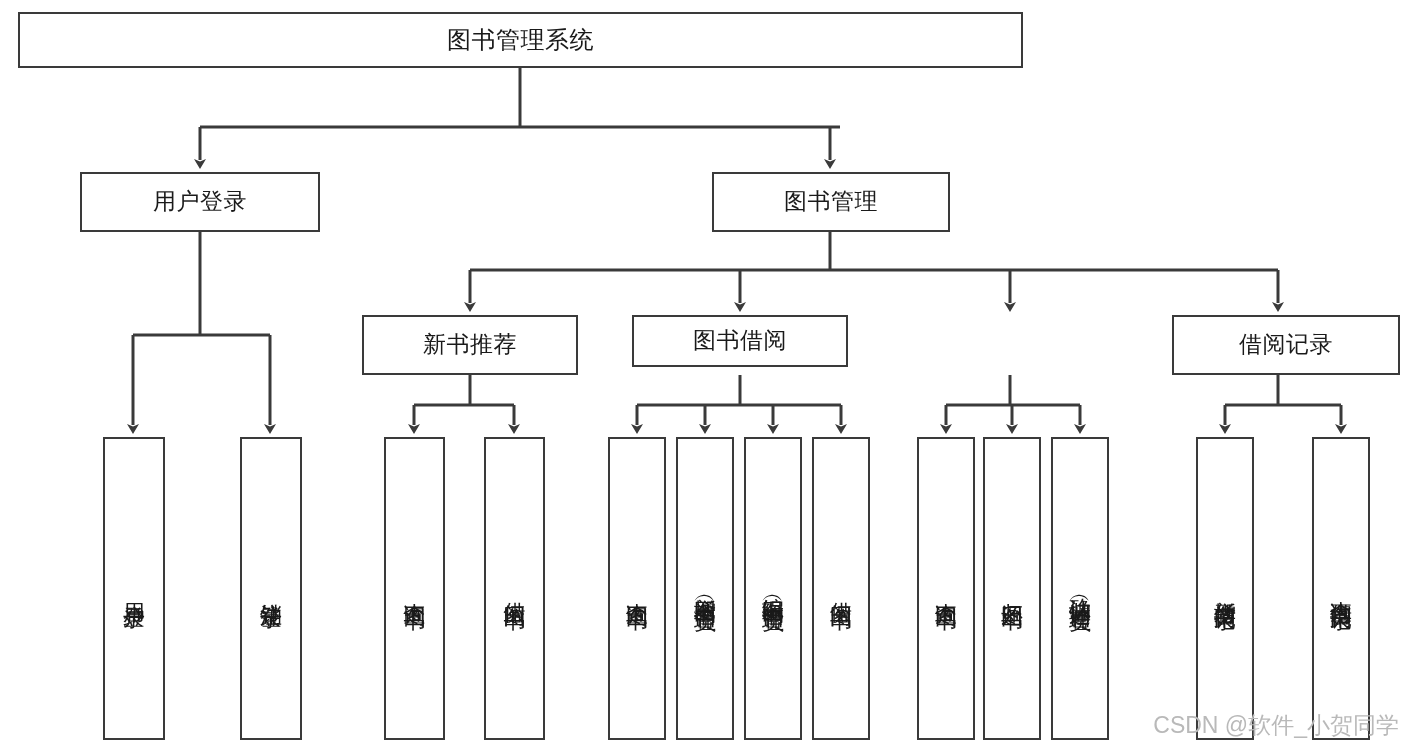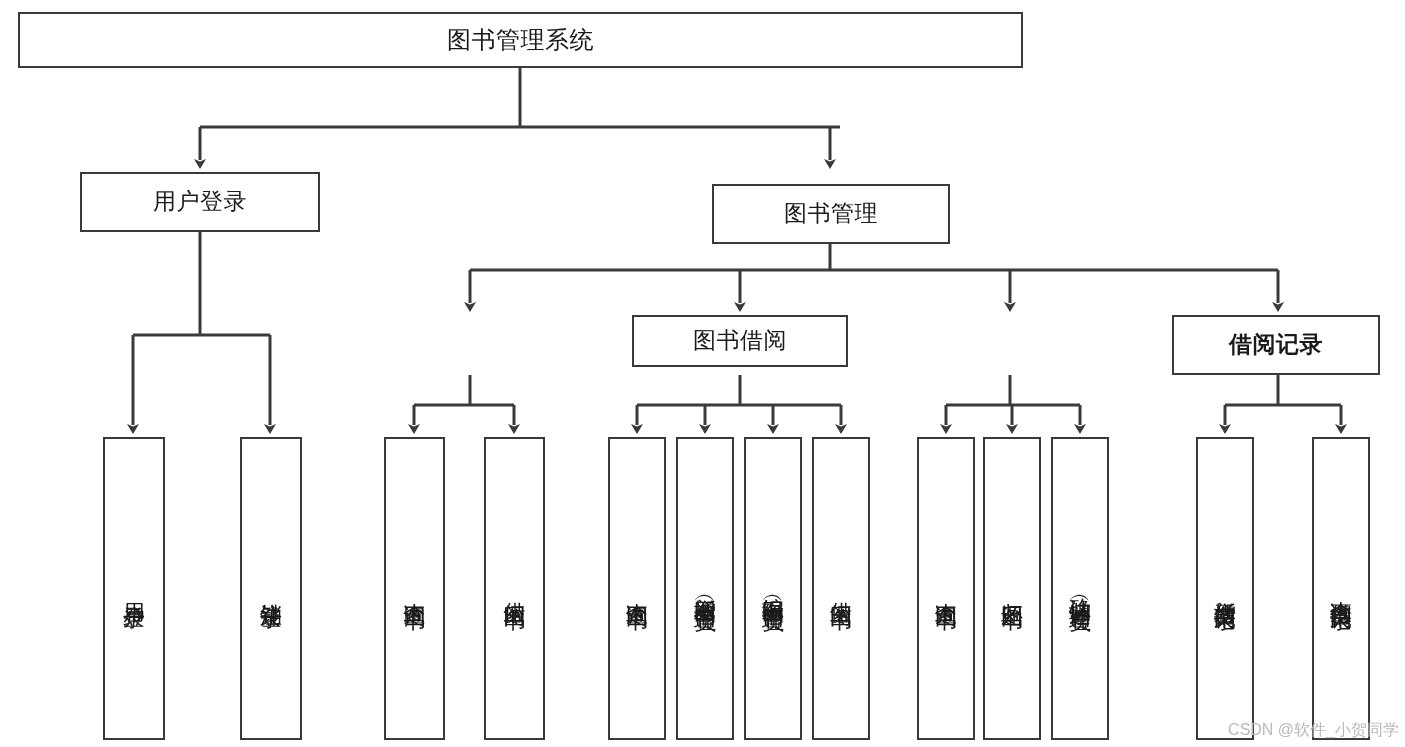--- a/index.html
+++ b/index.html
@@ -57,21 +57,21 @@
     text-orientation: upright;
     font-size: 22px;
     line-height: 1.08;
     letter-spacing: 2px;
     max-height: 290px;
   }
   #watermark {
     position: absolute;
     right: 6px;
     bottom: 6px;
-    font-size: 16px;
+    font-size: 23px;
     color: #b9b9b9;
     white-space: nowrap;
     z-index: 3;
     font-family: "Liberation Sans", "DejaVu Sans", sans-serif;
   }
 </style>
 </head>
 <body>
 
 <div id="canvas">
@@ -126,28 +126,31 @@
     </g>
   </svg>
 
   <div class="node h root" style="left:18px; top:12px; width:1005px; height:56px;">
     <span class="label">图书管理系统</span>
   </div>
 
   <div class="node h" style="left:80px; top:172px; width:240px; height:60px;">
     <span class="label">用户登录</span>
   </div>
-  <div class="node h" style="left:712px; top:172px; width:238px; height:60px;margin-top:12px;">
+  <div class="node h" style="left:712px; top:172px; width:238px; height:60px;">
     <span class="label">图书管理</span>
   </div>
 
+  <div class="node h" style="left:362px; top:315px; width:216px; height:60px;">
+    <span class="label">新书推荐</span>
+  </div>
   <div class="node h" style="left:632px; top:315px; width:216px; height:52px;">
     <span class="label">图书借阅</span>
   </div>
-  <div class="node h" style="left:1172px; top:315px; width:208px; height:60px;font-weight:bold;">
+  <div class="node h" style="left:1172px; top:315px; width:228px; height:60px;">
     <span class="label">借阅记录</span>
   </div>
 
   <div class="node v" style="left:103px; top:437px; width:62px; height:303px;">
     <span class="label">用户登录</span>
   </div>
   <div class="node v" style="left:240px; top:437px; width:62px; height:303px;">
     <span class="label">注销登录</span>
   </div>
 

